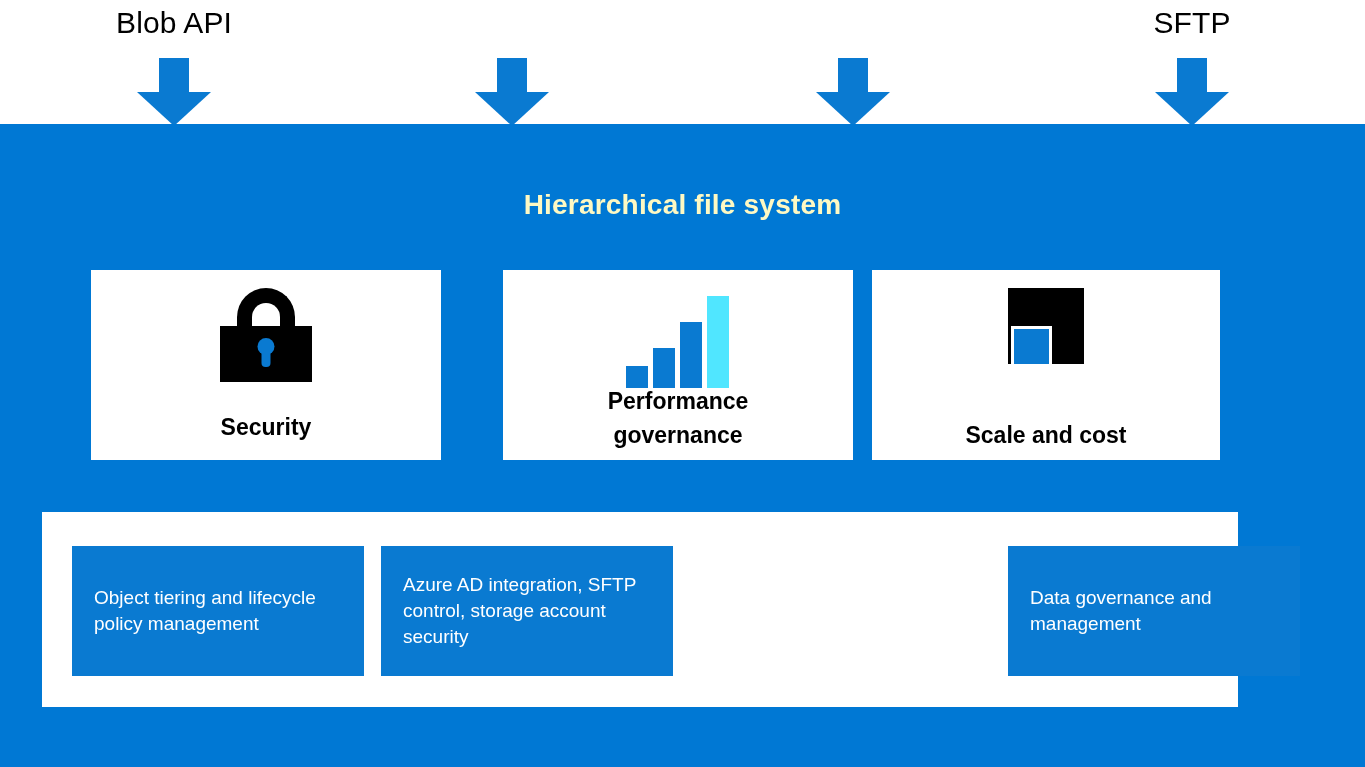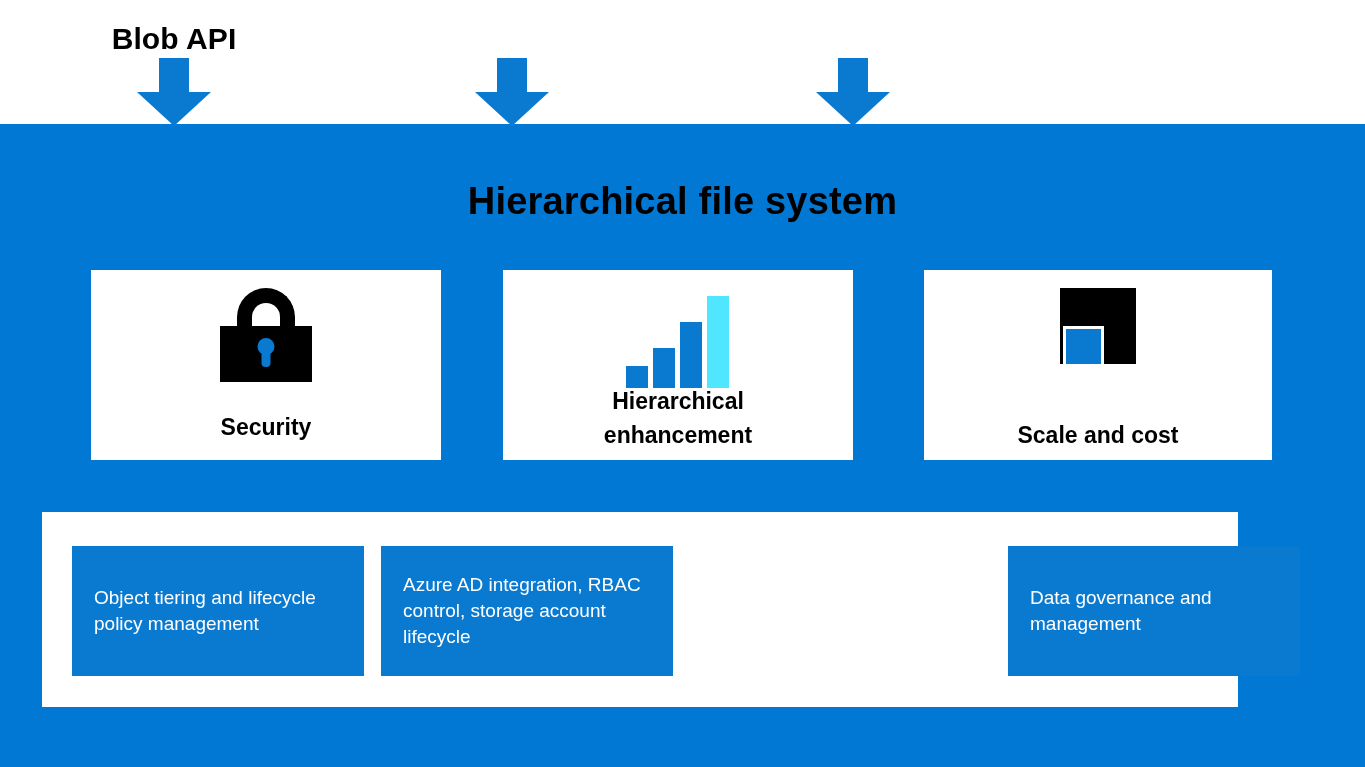--- a/index.html
+++ b/index.html
@@ -23,24 +23,24 @@
   
   .api-entry {
     position: absolute;
     top: 0;
     height: 126px;
     width: 300px;
     text-align: center;
   }
   .api-label {
     font-size: 30px;
-    font-weight: 700;
+    font-weight: 400;
     color: #000000;
     line-height: 1;
-    padding-top: 24px;
+    padding-top: 8px;
     letter-spacing: 0.1px;
     white-space: nowrap;
   }
   .arrow {
     position: absolute;
     left: 50%;
     transform: translateX(-50%);
     top: 58px;
     width: 74px;
     height: 68px;
@@ -71,40 +71,40 @@
     left: 0;
     top: 124px;
     width: 1365px;
     height: 643px;
     background: #0078d4;
   }
 
   #hfs-title {
     position: absolute;
     left: 0;
-    top: 56px;
+    top: 65px;
     width: 1365px;
     text-align: center;
-    color: #000000;
-    font-size: 38px;
+    color: #fef9c3;
+    font-size: 28px;
     font-weight: 700;
     letter-spacing: 0.2px;
   }
 
   
   .card {
     position: absolute;
     top: 146px;
     height: 190px;
     background: #ffffff;
     box-sizing: border-box;
   }
   #card-security      { left: 91px;  width: 350px; padding-left: 8px; }
   #card-performance   { left: 503px; width: 350px; }
-  #card-scale         { left: 924px; width: 348px; }
+  #card-scale         { left: 872px; width: 348px; }
 
   .card-icon-wrap {
     position: absolute;
     left: 0;
     top: 0;
     width: 100%;
     height: 118px;
   }
   .card-title {
     position: absolute;
@@ -269,20 +269,27 @@
     </div>
   </div>
 
   <div class="api-entry" style="left:703px;">
     <div class="arrow">
       <div class="arrow-stem"></div>
       <div class="arrow-head"></div>
     </div>
   </div>
 
+  <div class="api-entry" style="left:1042px;">
+    <div class="api-label">SFTP</div>
+    <div class="arrow">
+      <div class="arrow-stem"></div>
+      <div class="arrow-head"></div>
+    </div>
+  </div>
 
   <div id="blue-panel">
 
     <div id="hfs-title">Hierarchical file system</div>
 
     <div class="card" id="card-security">
       <div class="card-icon-wrap">
         <div class="lock-icon">
           <div class="lock-shackle"></div>
           <div class="lock-body"></div>
@@ -296,43 +303,43 @@
     <div class="card" id="card-performance">
       <div class="card-icon-wrap">
         <div class="bars-icon">
           <div class="bar b1" style="height: 22px; background: rgb(10, 122, 209);"></div>
           <div class="bar b2" style="height: 40px; background: rgb(10, 122, 209);"></div>
           <div class="bar b3" style="height: 66px; background: rgb(10, 122, 209);"></div>
           <div class="bar b4" style="height: 92px; background: rgb(80, 230, 255);"></div>
         </div>
       </div>
       <div class="card-title">
-        <div>Hierarchical</div>
-        <div>enhancement</div>
+        <div>Performance</div>
+        <div>governance</div>
       </div>
     </div>
 
     <div class="card" id="card-scale">
       <div class="card-icon-wrap">
         <div class="scale-icon">
           <div class="scale-block"></div>
           <div class="scale-sub"></div>
         </div>
       </div>
       <div class="card-title">
         <div>Scale and cost</div>
       </div>
     </div>
 
     <div id="capability-panel">
       <div class="cap-tile" id="cap-tile-0">
         <div class="cap-text">Object tiering and lifecycle policy management</div>
       </div>
       <div class="cap-tile" id="cap-tile-1">
-        <div class="cap-text">Azure AD integration, RBAC control, storage account lifecycle</div>
+        <div class="cap-text">Azure AD integration, SFTP control, storage account security</div>
       </div>
       <div class="cap-tile" id="cap-tile-3">
         <div class="cap-text">Data governance and management</div>
       </div>
     </div>
 
   </div>
 </div>
 
 </body></html>

